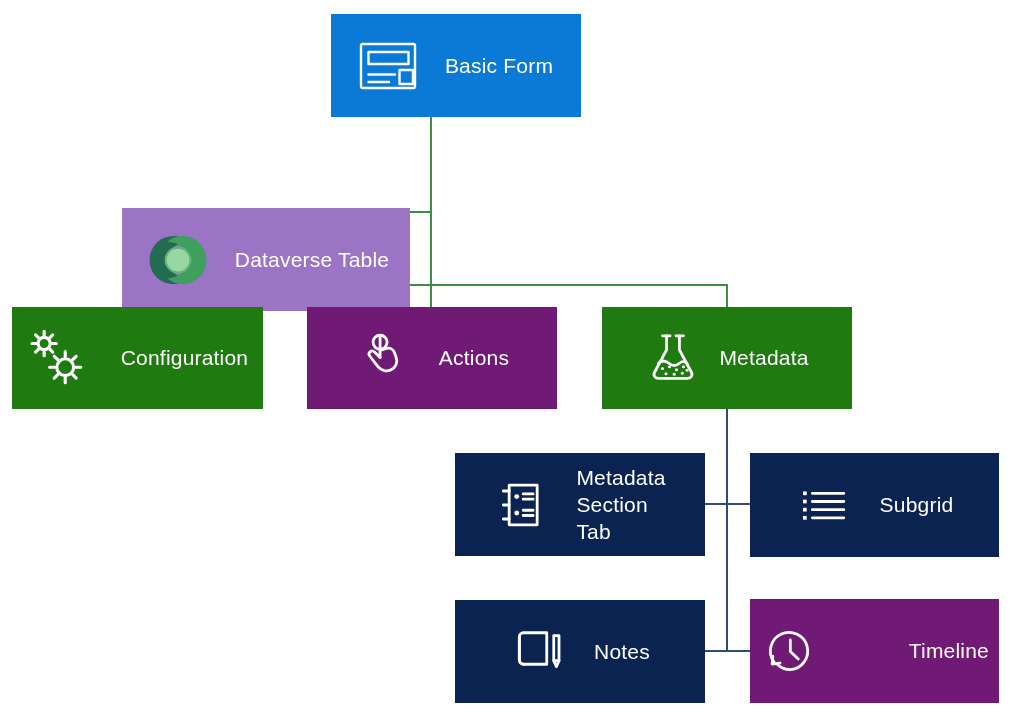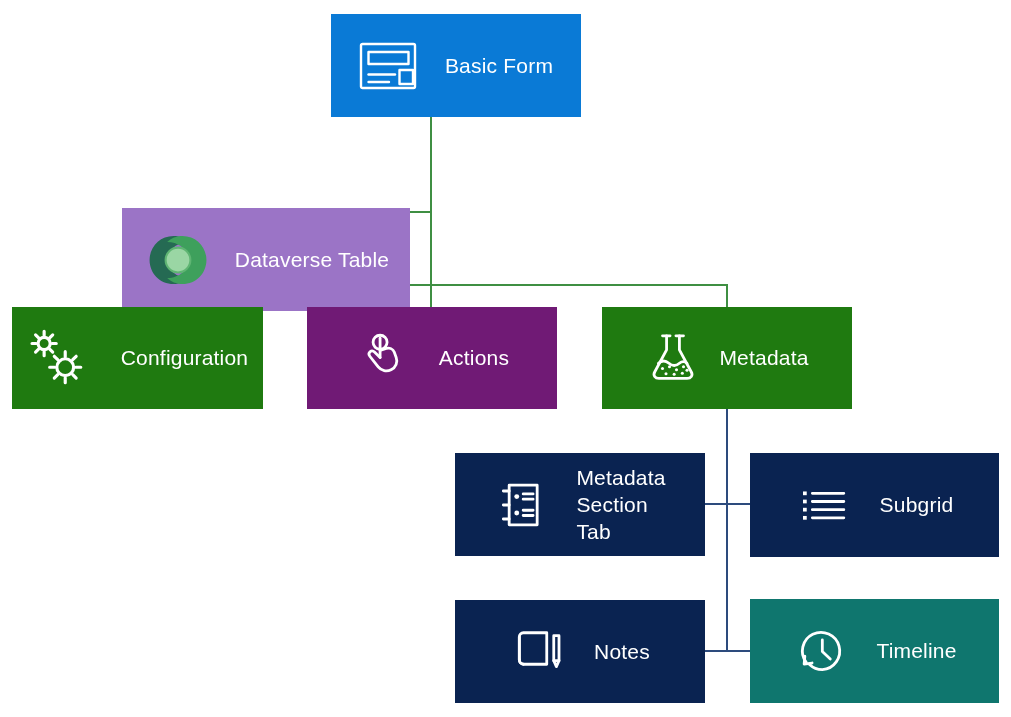--- a/index.html
+++ b/index.html
@@ -187,21 +187,21 @@
           <path d="M8 30.5 c0 2.3 1.5 4 3.5 4"></path>
           <path d="M8 30.5 V11"></path>
           <path d="M37.5 10 h4.5 v21.5 l-2.25 5 l-2.25 -5 Z"></path>
           <path d="M37.5 31.5 h4.5"></path>
         </g>
       </svg>
     </span>
     <span class="label">Notes</span>
   </div>
 
-  <div class="node n-timeline" style="background-color: #0f766e;">
+  <div class="node n-timeline" style="background-color: #701a75; justify-content: space-between;">
     <span class="icon">
       <svg width="56" height="56" viewBox="0 0 48 48">
         <g class="stroke-ic" stroke-width="2.2">
           <path d="M12.2 33.8 A16 16 0 1 1 26 40 A16 16 0 0 1 15 35.6"></path>
           <path d="M11 28.5 l-0.6 6.8 l6.8 -1"></path>
           <path d="M26 14.5 V24.5 L32.8 30.8"></path>
         </g>
       </svg>
     </span>
     <span class="label">Timeline</span>

